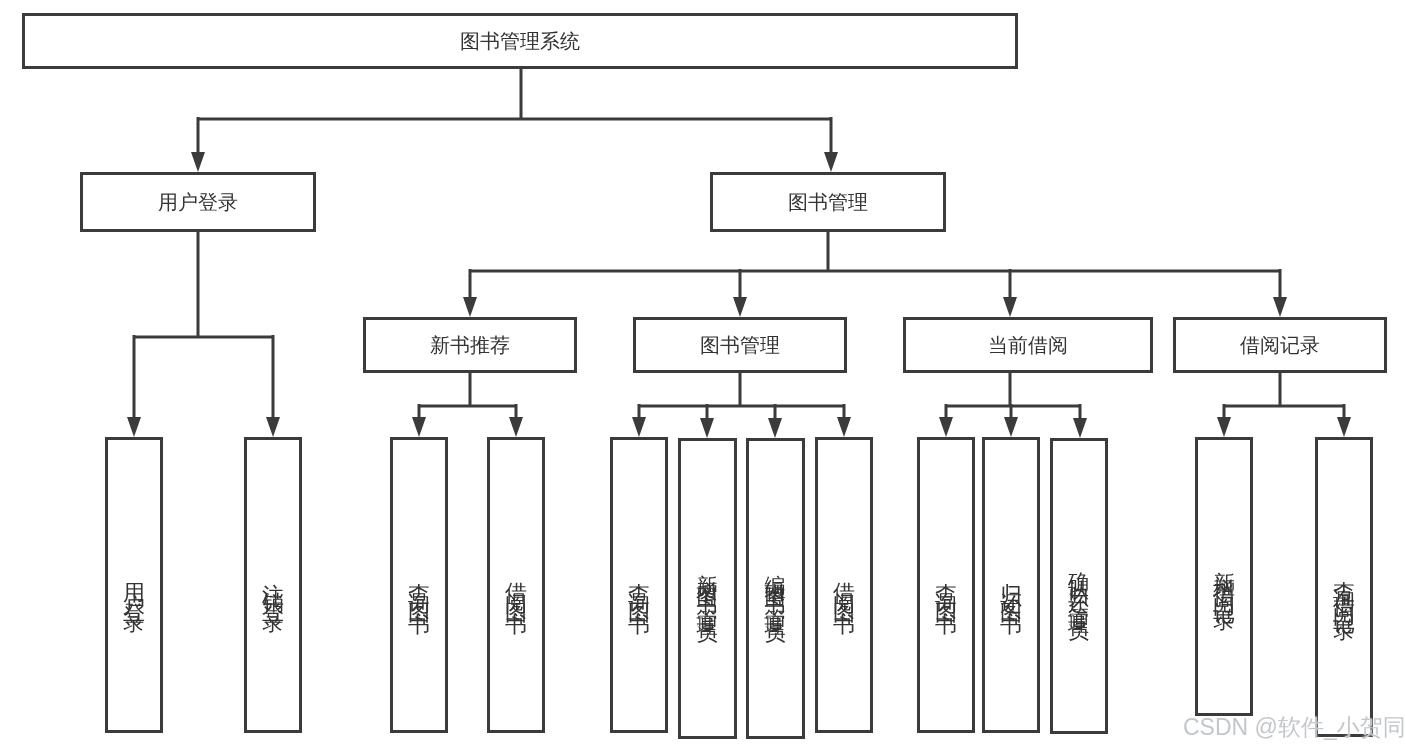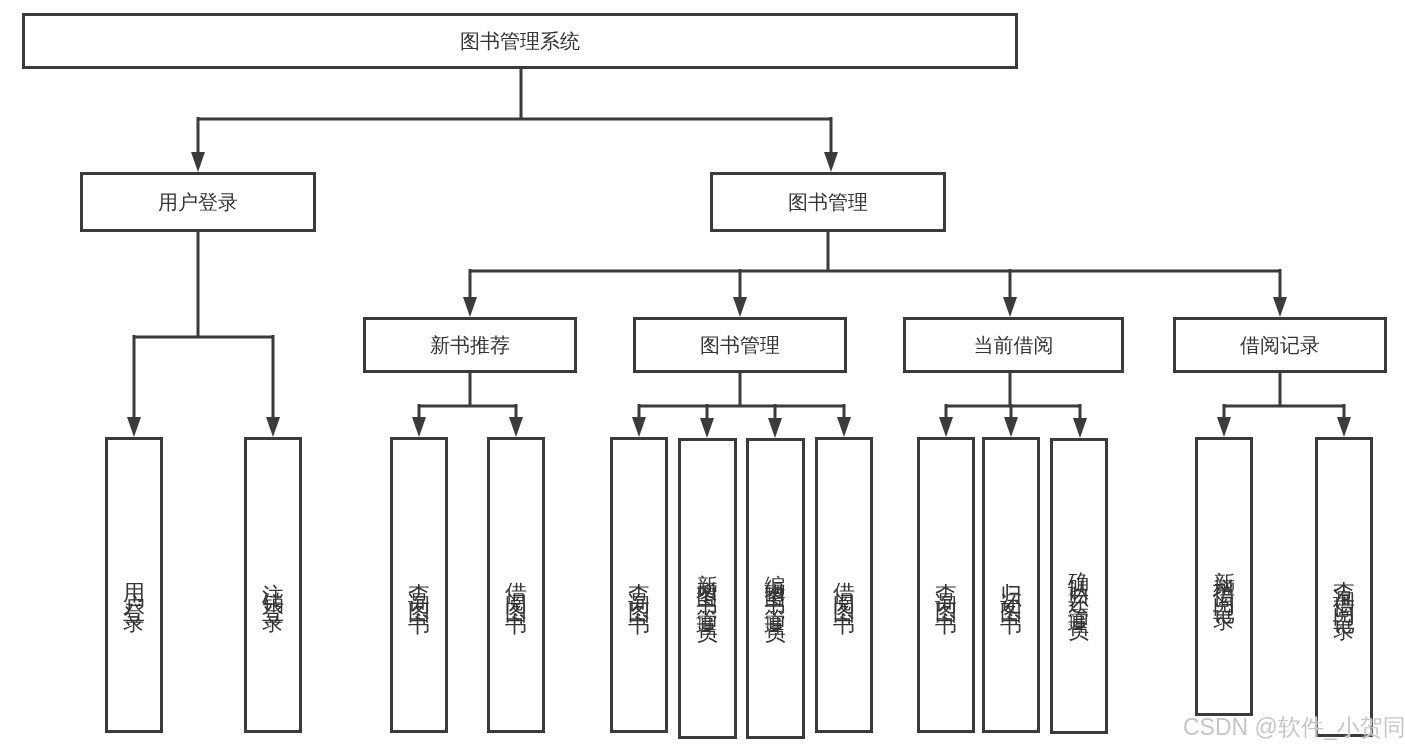--- a/index.html
+++ b/index.html
@@ -71,21 +71,21 @@
     </g>
   </svg>
 
   <div class="node" style="left:22px;top:13px;width:996px;height:56px">图书管理系统</div>
 
   <div class="node" style="left:80px;top:172px;width:236px;height:60px">用户登录</div>
   <div class="node" style="left:710px;top:172px;width:236px;height:60px">图书管理</div>
 
   <div class="node" style="left:363px;top:317px;width:214px;height:56px">新书推荐</div>
   <div class="node" style="left:633px;top:317px;width:214px;height:56px">图书管理</div>
-  <div class="node" style="left:903px;top:317px;width:221px;height:56px">当前借阅</div>
+  <div class="node" style="left:903px;top:317px;width:250px;height:56px">当前借阅</div>
   <div class="node" style="left:1173px;top:317px;width:214px;height:56px">借阅记录</div>
 
   <div class="leaf" style="left:105px;top:437px;width:58px;height:296px">用户登录</div>
   <div class="leaf" style="left:244px;top:437px;width:58px;height:296px">注销登录</div>
 
   <div class="leaf" style="left:390px;top:437px;width:58px;height:296px">查询图书</div>
   <div class="leaf" style="left:487px;top:437px;width:58px;height:296px">借阅图书</div>
 
   <div class="leaf" style="left:610px;top:437px;width:58px;height:296px">查询图书</div>
   <div class="leaf tight" style="left:678px;top:438px;width:59px;height:301px">新增图书（管理员）</div>

